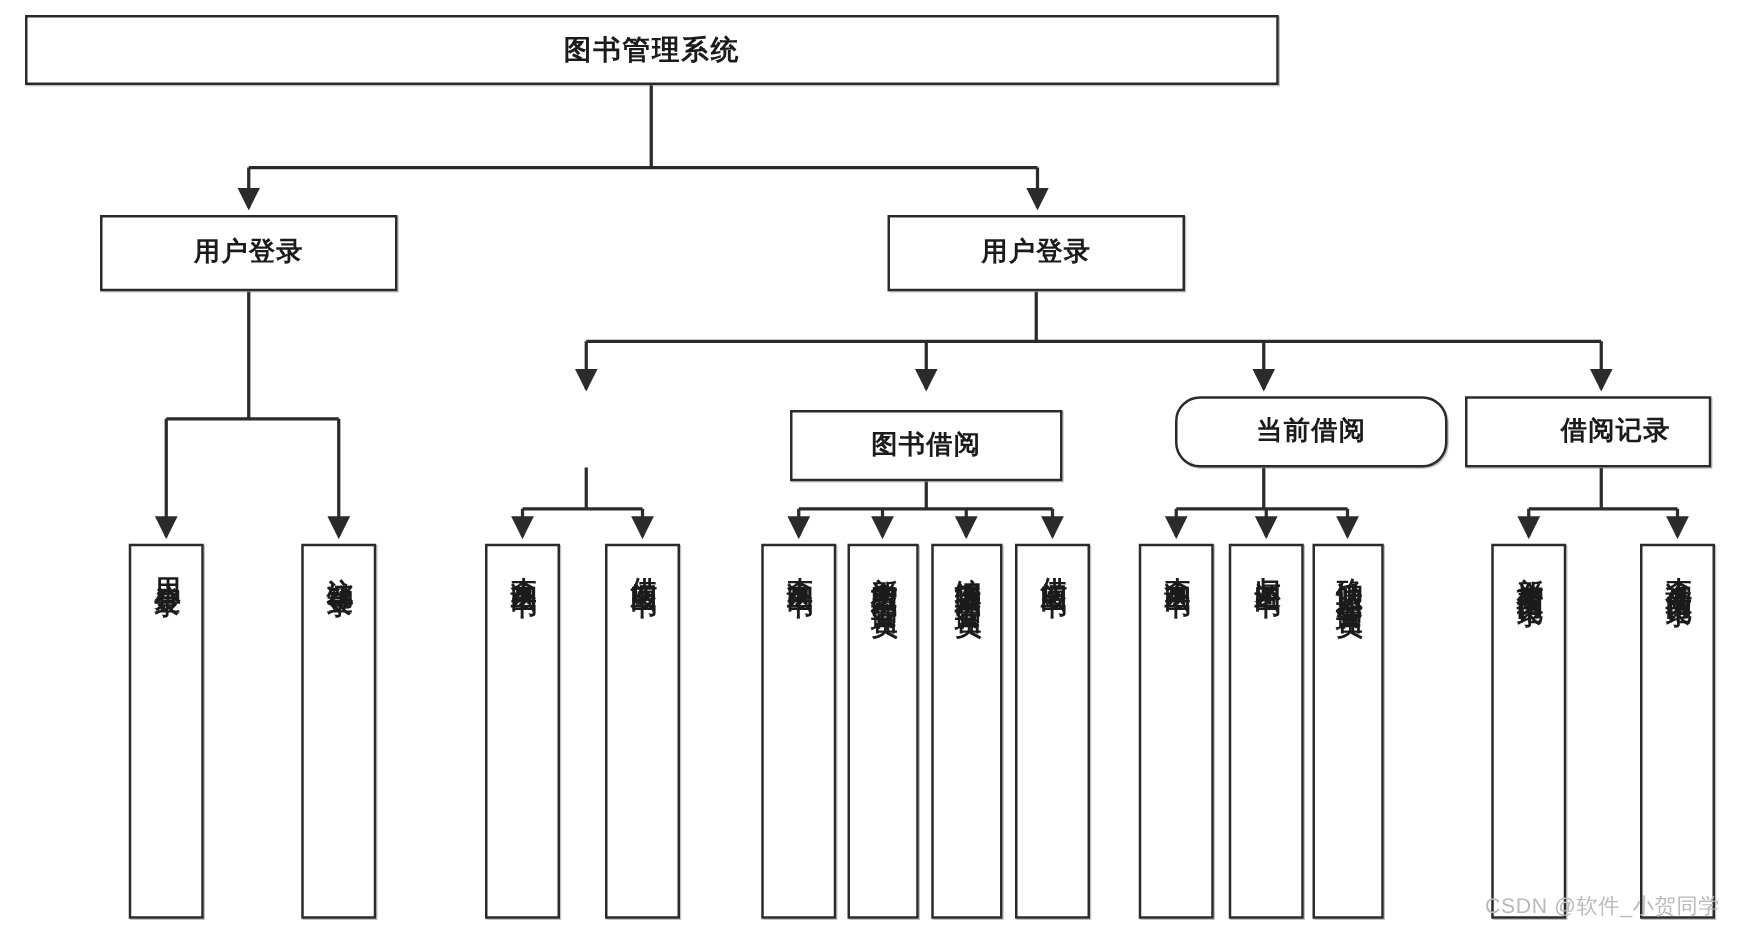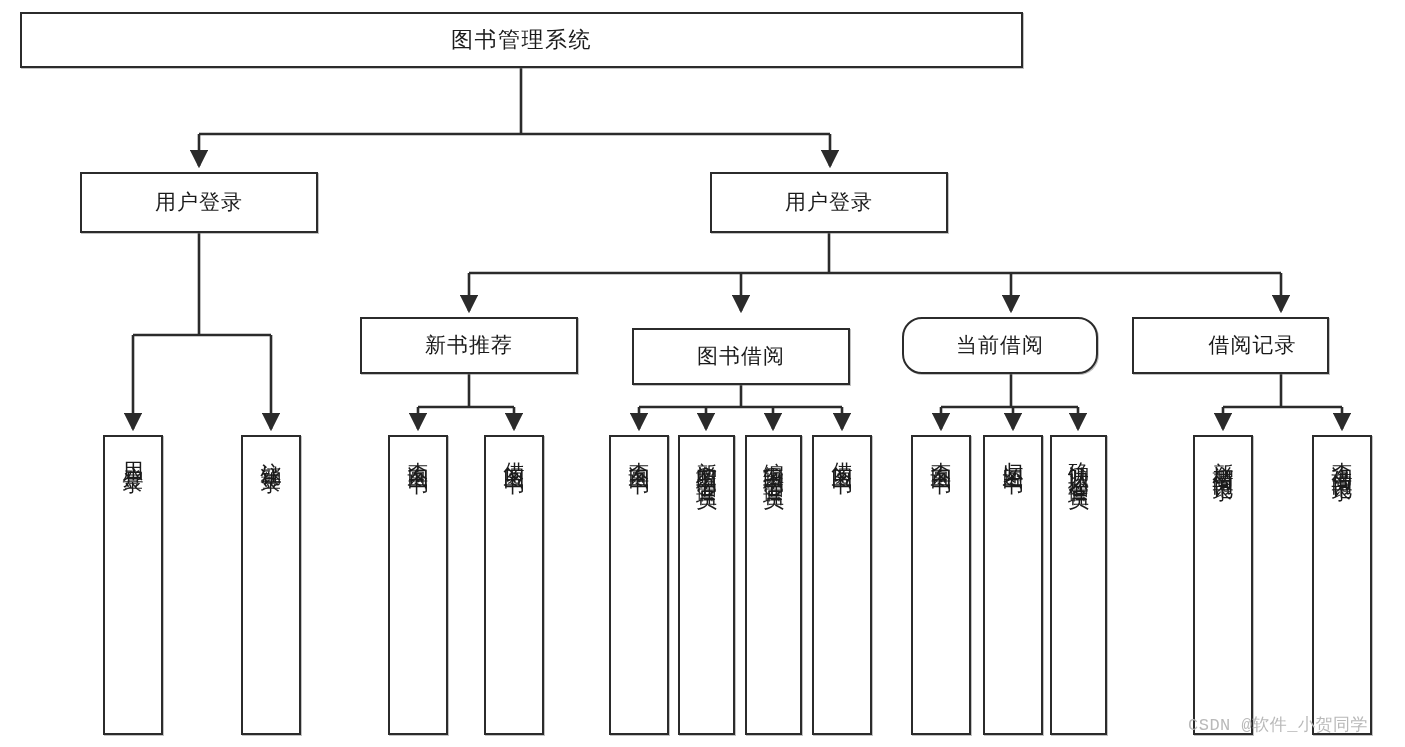--- a/index.html
+++ b/index.html
@@ -27,20 +27,21 @@
     background: #ffffff;
     display: flex;
     align-items: center;
     justify-content: center;
     color: #1b1b1b;
     box-shadow: 1px 1px 0 0 rgba(120,120,120,0.45);
   }
   .node .label {
     line-height: 1.15;
     white-space: nowrap;
+    font-weight: bold;
   }
   
   .h-node .label {
     font-size: 21px;
     letter-spacing: 1px;
   }
   .root .label { font-size: 22px; letter-spacing: 1.5px; }
   
   .v-node {
     padding-top: 8px;
@@ -54,21 +55,21 @@
     white-space: nowrap;
   }
   .watermark {
     position: absolute;
     left: 1188px;
     top: 713px;
     font-size: 17px;
     color: #b9b9b9;
     letter-spacing: 0.5px;
     white-space: nowrap;
-    font-family: Liberation Mono, monospace;
+    font-family: Liberation Sans, sans-serif;
   }
 </style>
 </head>
 <body>
 
 <div id="stage">
 
   <svg id="wires" viewBox="0 0 1405 747" xmlns="http://www.w3.org/2000/svg">
     <defs>
       <marker id="arrow" viewBox="0 0 12 12" refX="10.5" refY="6" markerWidth="7" markerHeight="7" orient="auto-start-reverse">
@@ -123,30 +124,27 @@
     <span class="label">图书管理系统</span>
   </div>
 
   <div class="node h-node" style="left:80px; top:172px; width:238px; height:61px;">
     <span class="label">用户登录</span>
   </div>
   <div class="node h-node" style="left:710px; top:172px; width:238px; height:61px;">
     <span class="label">用户登录</span>
   </div>
 
-  <div class="node h-node" style="left:360px; top:317px; width:218px; height:57px;">
-    <span class="label">新书推荐</span>
-  </div>
   <div class="node h-node" style="left:632px; top:328px; width:218px; height:57px;">
     <span class="label">图书借阅</span>
   </div>
-  <div class="node h-node" style="left:902px; top:317px; width:196px; height:57px;border-radius:20px;">
+  <div class="node h-node" style="left:940px; top:317px; width:218px; height:57px;border-radius:20px;">
     <span class="label">当前借阅</span>
   </div>
-  <div class="node h-node" style="left:1132px; top:317px; width:197px; height:57px;padding-left:44px;">
+  <div class="node h-node" style="left:1172px; top:317px; width:197px; height:57px;padding-left:44px;">
     <span class="label">借阅记录</span>
   </div>
 
   <div class="node v-node" style="left:103px; top:435px; width:60px; height:300px;">
     <span class="label">用户登录</span>
   </div>
   <div class="node v-node" style="left:241px; top:435px; width:60px; height:300px;">
     <span class="label">注销登录</span>
   </div>
 

